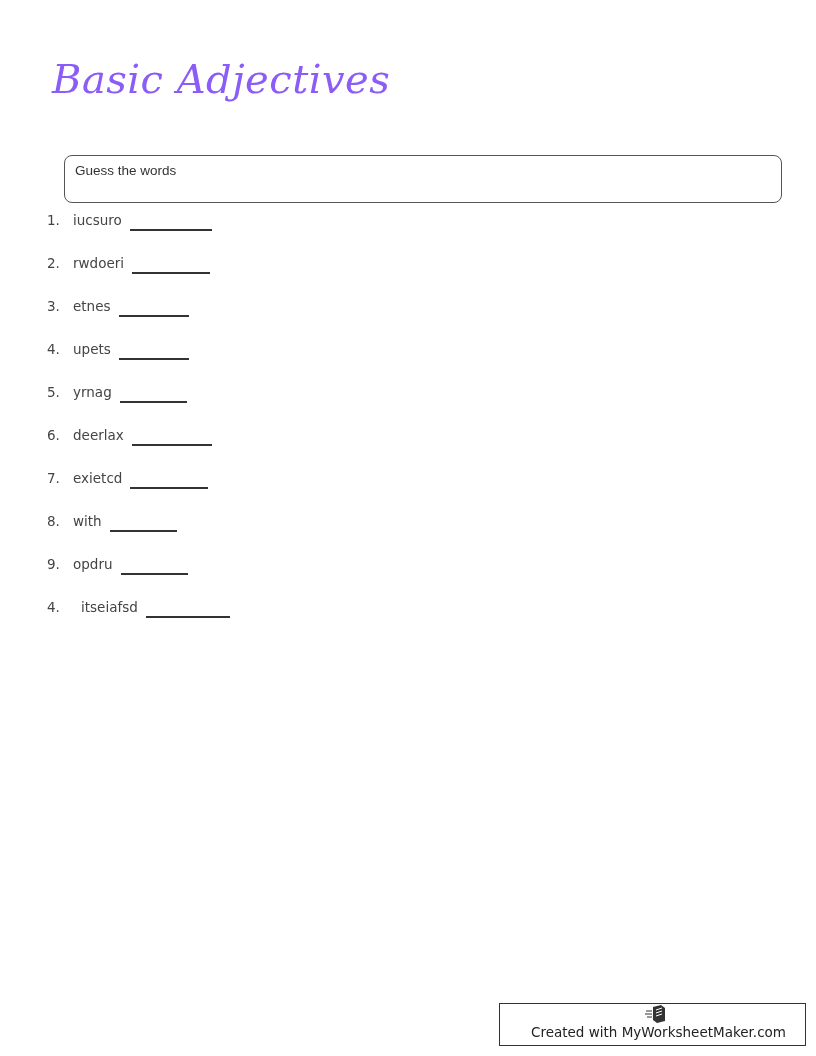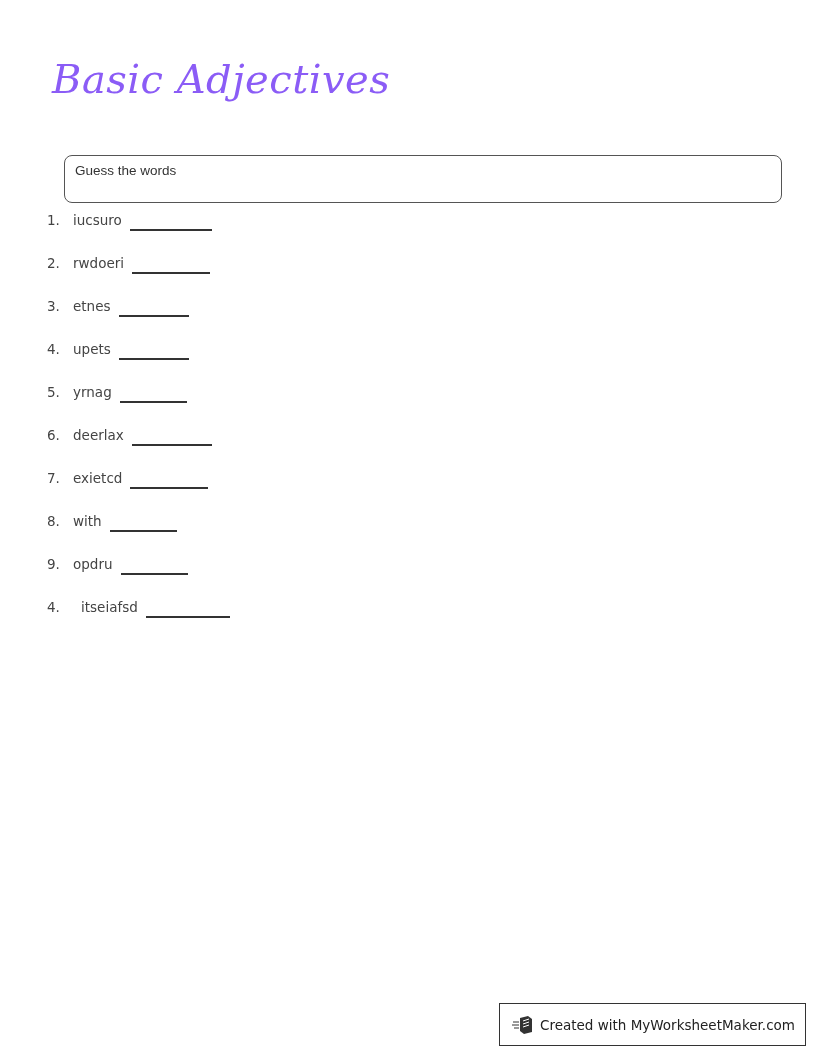--- a/index.html
+++ b/index.html
@@ -81,20 +81,21 @@
       left: 499px;
       top: 1003px;
       width: 307px;
       height: 43px;
       border: 1.5px solid #333;
       box-sizing: border-box;
       display: flex;
       align-items: center;
       padding-left: 12px;
       background: #fff;
+      flex-direction: column;
     }
     .footer-icon {
       width: 22px;
       height: 20px;
       margin-right: 6px;
     }
     .footer-text {
       font-family: "DejaVu Sans", sans-serif;
       font-size: 13.5px;
       color: #222;

